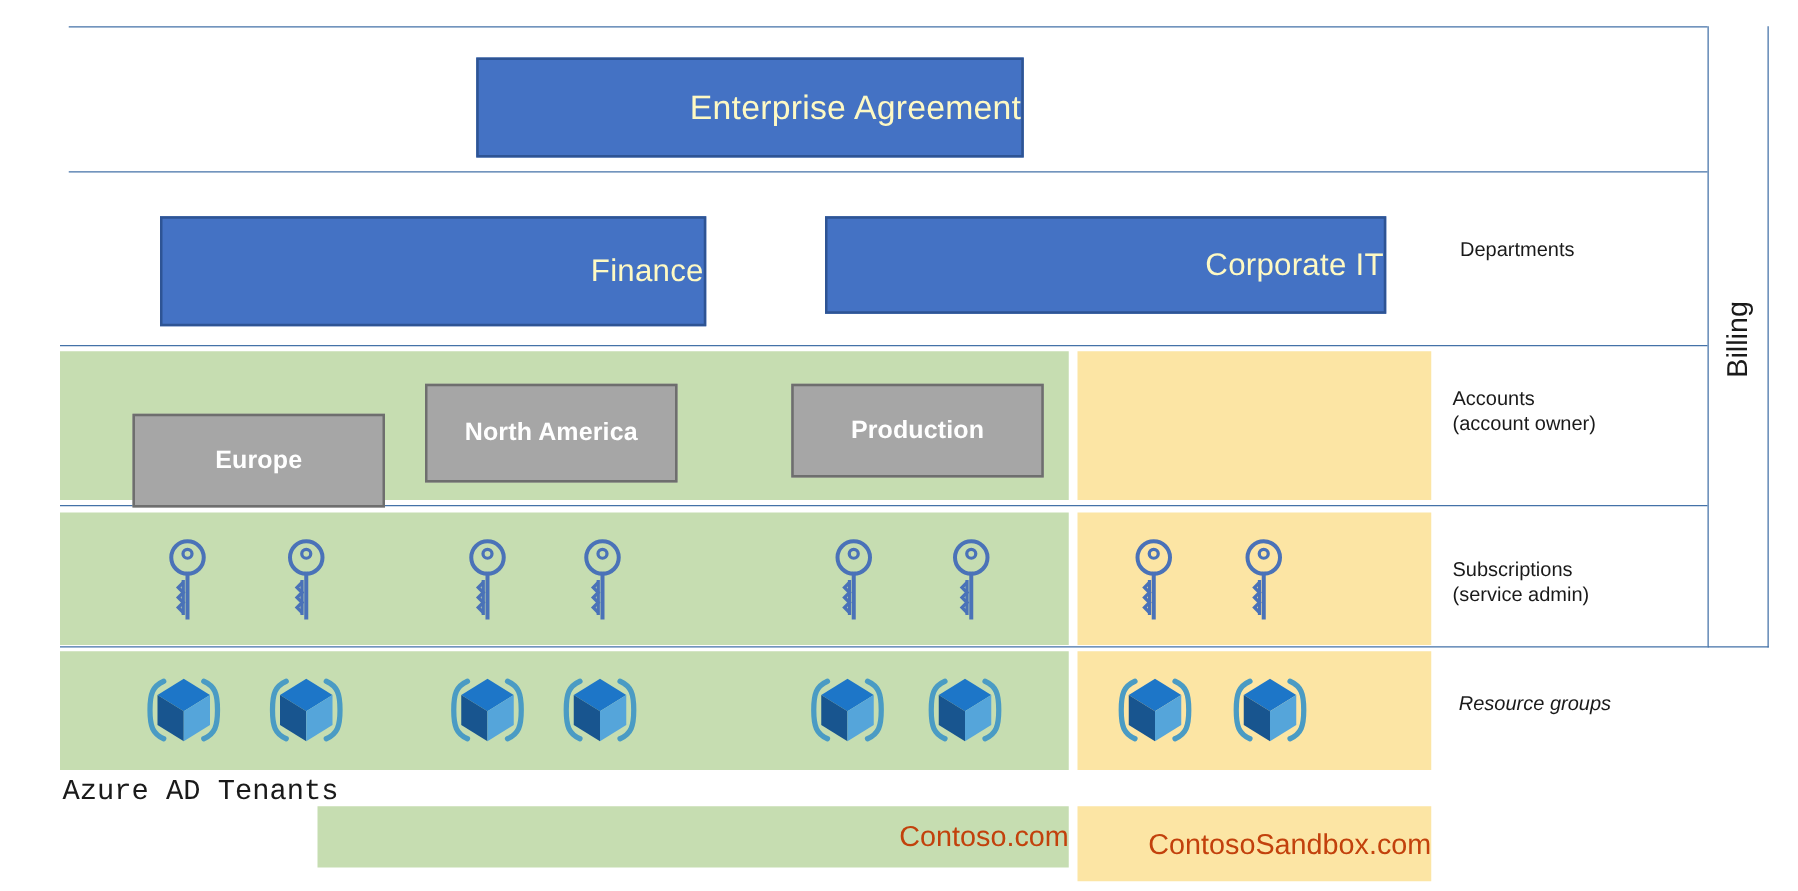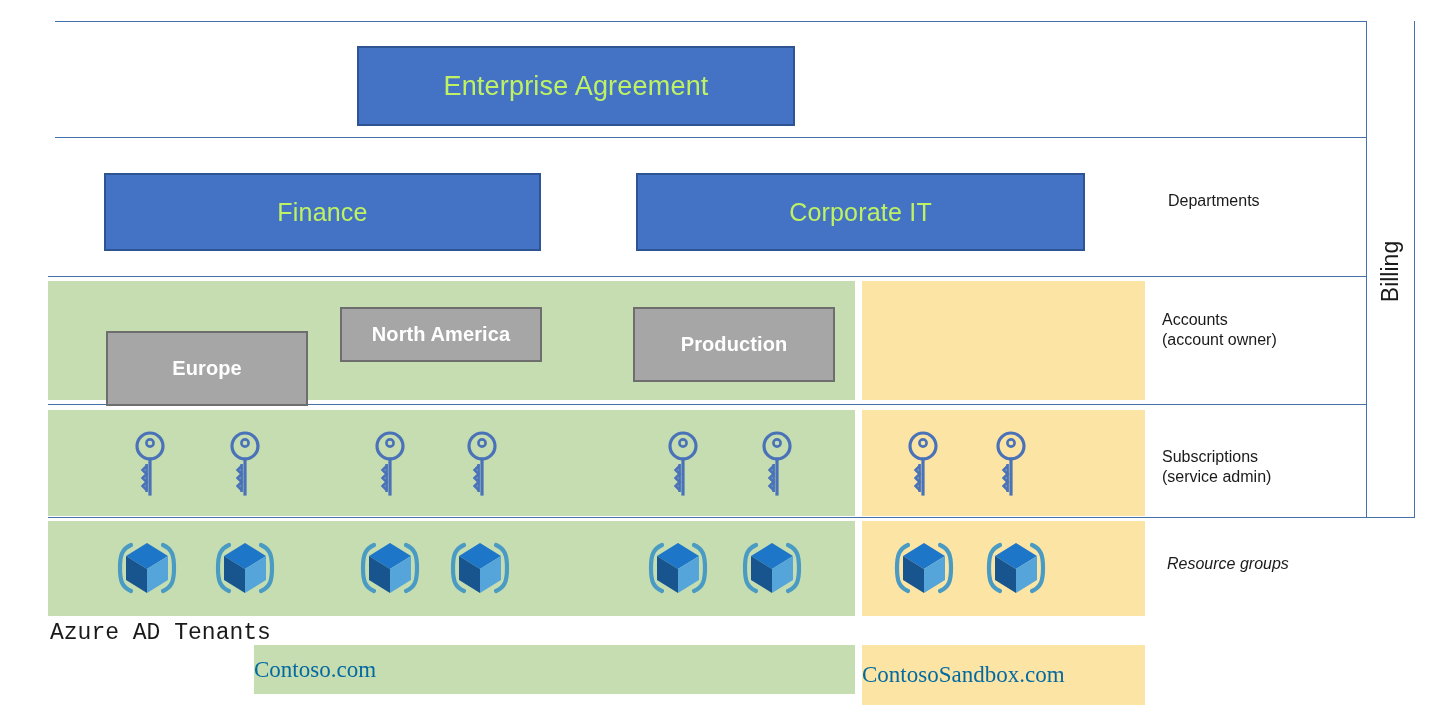--- a/index.html
+++ b/index.html
@@ -36,27 +36,28 @@
     position: absolute;
   }
   .band-green { background: #c6ddb1; }
   .band-yellow { background: #fce5a4; }
 
   
   .blue-box {
     position: absolute;
     background: #4472c4;
     border: 2.2px solid #2e5494;
-    color: #bef264;
+    color: #fef9c3;
     display: flex;
     align-items: center;
-    justify-content: center;
+    justify-content: flex-end;
     box-sizing: border-box;
     font-weight: 400;
     letter-spacing: 0.2px;
+    margin-left: 24px;
   }
   .ea-box { font-size: 27px; }
   .dept-box { font-size: 25px; }
 
   
   .gray-box {
     position: absolute;
     background: #a6a6a6;
     border: 2.2px solid #6e6e6e;
     color: #ffffff;
@@ -92,25 +93,24 @@
   .tenant-caption {
     position: absolute;
     color: #1a1a1a;
     font-size: 23px;
     white-space: nowrap;
   }
   .tenant-box {
     position: absolute;
     display: flex;
     align-items: center;
-    justify-content: flex-start;
-    color: #0369a1;
+    justify-content: flex-end;
+    color: #c2410c;
     font-size: 23px;
     box-sizing: border-box;
-    font-family: Liberation Serif, serif;
   }
 
   
   .icon-slot {
     position: absolute;
   }
   .icon-slot svg { display: block; }
 </style>
 </head>
 <body>
@@ -133,31 +133,31 @@
   <div class="hline" style="left:48px; top:517px; width:1318px;"></div>
 
   <div class="vline" style="left:1366px; top:21px; height:497px;"></div>
   <div class="vline" style="left:1414px; top:21px; height:497px;"></div>
   <div class="hline" style="left:1366px; top:517px; width:49px;"></div>
 
   <div class="blue-box ea-box" style="left:357px; top:46px; width:438px; height:80px;">
     <span>Enterprise Agreement</span>
   </div>
 
-  <div class="blue-box dept-box" style="left:104px; top:173px; width:437px; height:78px;">
+  <div class="blue-box dept-box" style="left:104px; top:173px; width:437px; height:88px;">
     <span>Finance</span>
   </div>
   <div class="blue-box dept-box" style="left:636px; top:173px; width:449px; height:78px;">
     <span>Corporate IT</span>
   </div>
 
   <div class="gray-box" style="left:106px; top:307px; width:202px; height:75px;margin-top:24px;">
     <span>Europe</span>
   </div>
-  <div class="gray-box" style="left:340px; top:307px; width:202px; height:55px;">
+  <div class="gray-box" style="left:340px; top:307px; width:202px; height:79px;">
     <span>North America</span>
   </div>
   <div class="gray-box" style="left:633px; top:307px; width:202px; height:75px;">
     <span>Production</span>
   </div>
 
   <div id="key-icon-layer">
       <div class="icon-slot" style="left: 150px; top: 430px; margin-left: -17px;">
         <svg width="34" height="68" viewBox="0 0 34 68" fill="none">
           <circle cx="17" cy="16" r="13" stroke="#4a72b8" stroke-width="3.2" fill="none"></circle>

